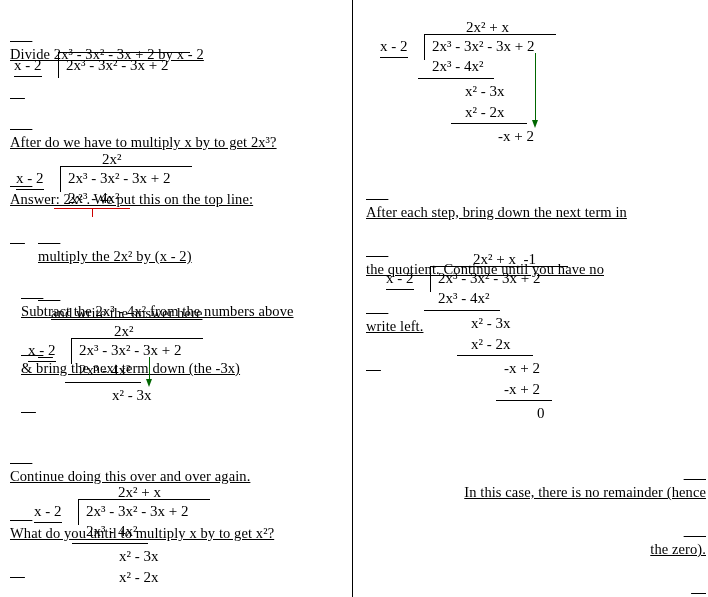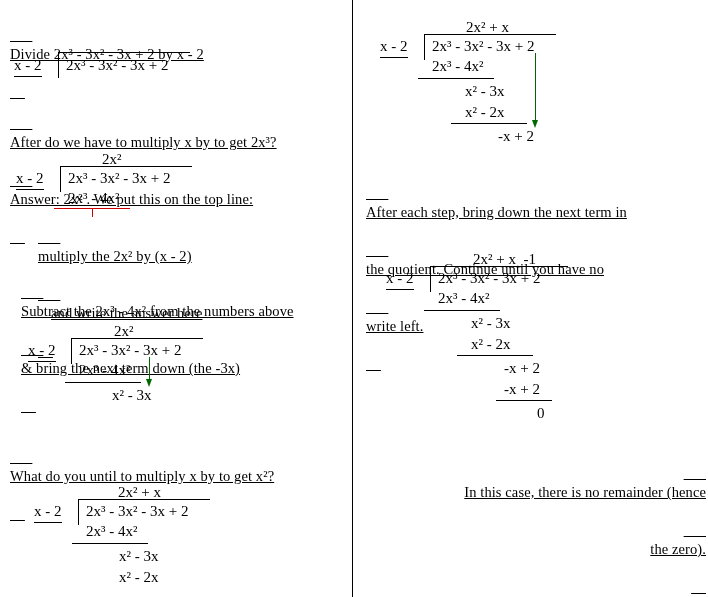--- a/index.html
+++ b/index.html
@@ -163,20 +163,21 @@
       <div class="tok" style="left:79px; top:41px;">2x³ - 4x²</div>
       <div class="ubar" style="left:65px; top:60px; width:76px;"></div>
       <div class="tok" style="left:112px; top:66px;">x² - 3x</div>
       <div class="garrow" style="left:146px; top:35px;">
         <div class="shaft" style="height:23px;"></div>
         <div class="head" style="top:22px;"></div>
       </div>
     </div>
 
     <div class="prose" style="left:10px; top:429px; width:340px;">
+      <span class="ln">Continue doing this over and over again.</span>
       <span class="ln">What do you until to multiply x by to get x²?</span>
     </div>
 
     <div class="division" style="left:0px; top:483px; width:352px; height:110px;">
       <div class="tok" style="left:118px; top:2px;">2x² + x</div>
       <div class="divisor" style="left:34px; top:21px;">x - 2</div>
       <div class="vbar" style="left:78px; top:16px; height:26px;"></div>
       <div class="obar" style="left:78px; top:16px; width:132px;"></div>
       <div class="tok" style="left:86px; top:21px;">2x³ - 3x² - 3x + 2</div>
       <div class="tok" style="left:86px; top:41px;">2x³ - 4x²</div>

